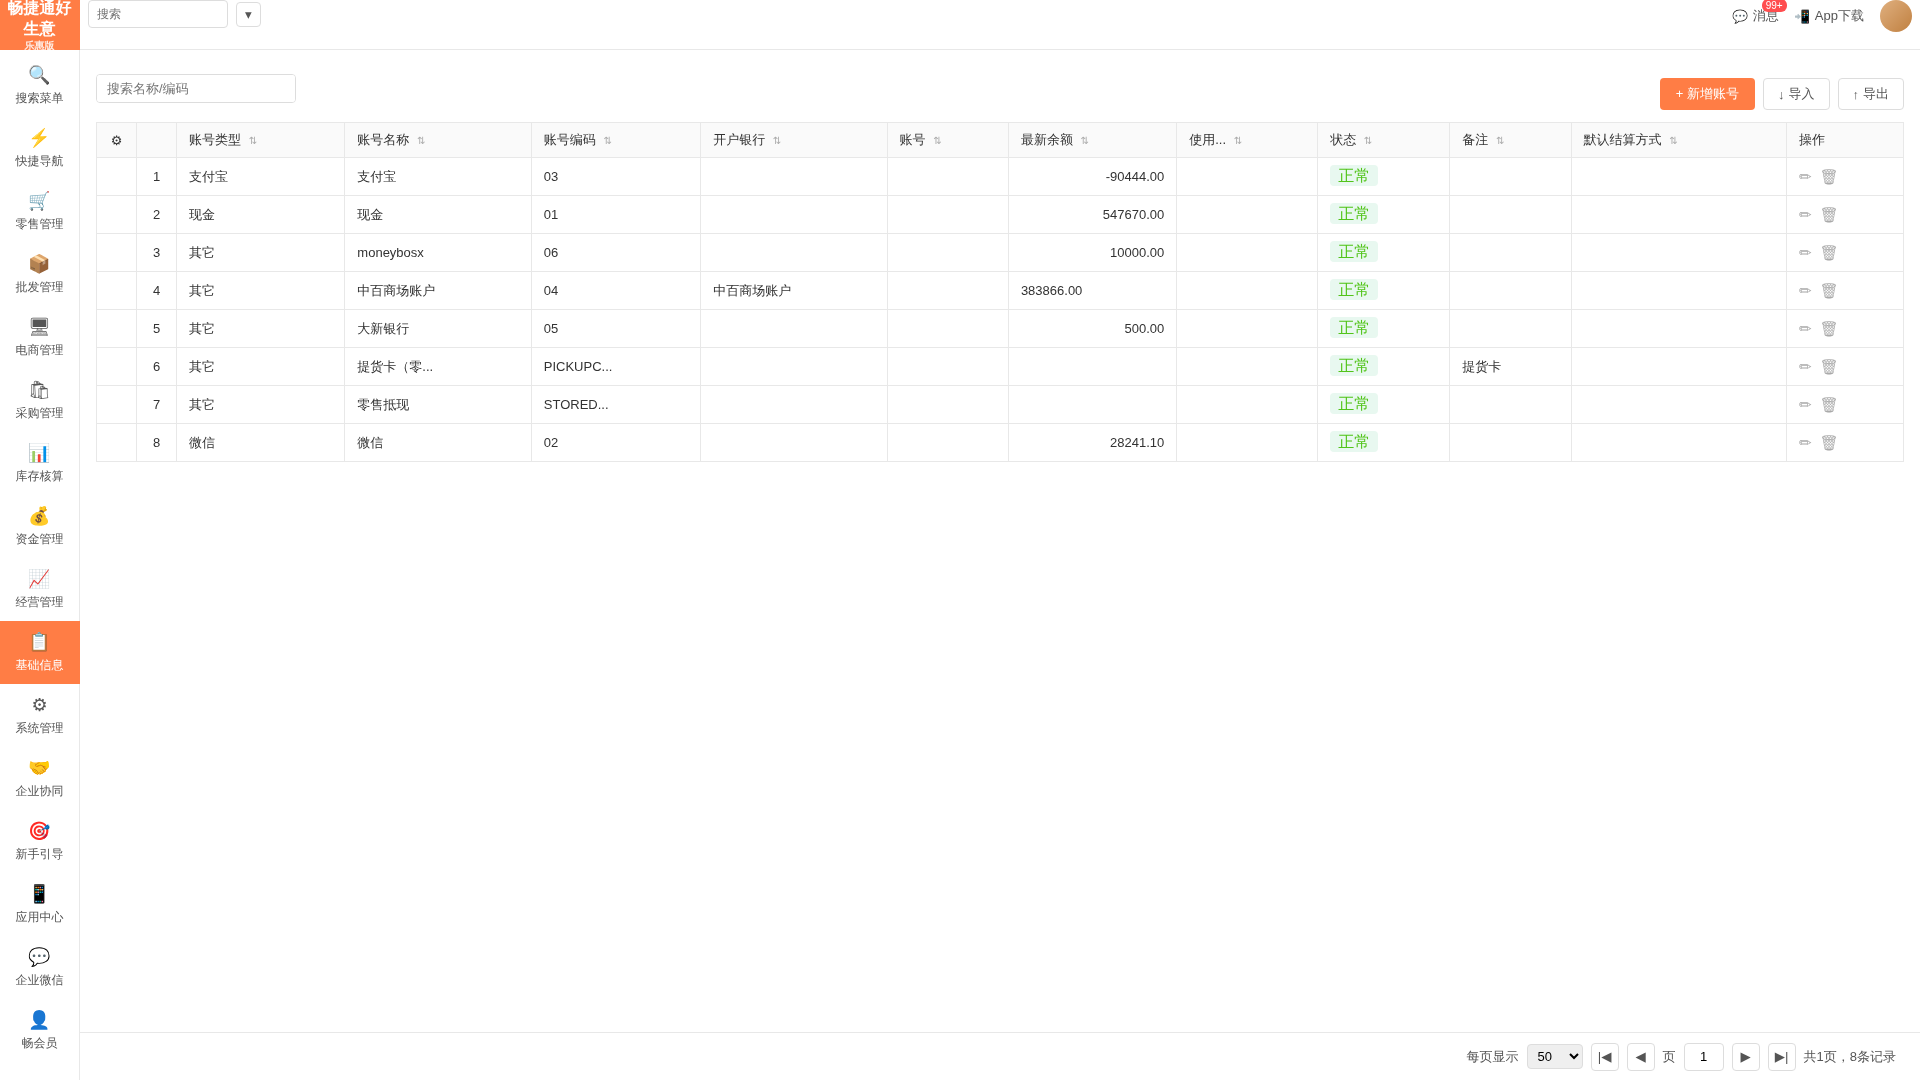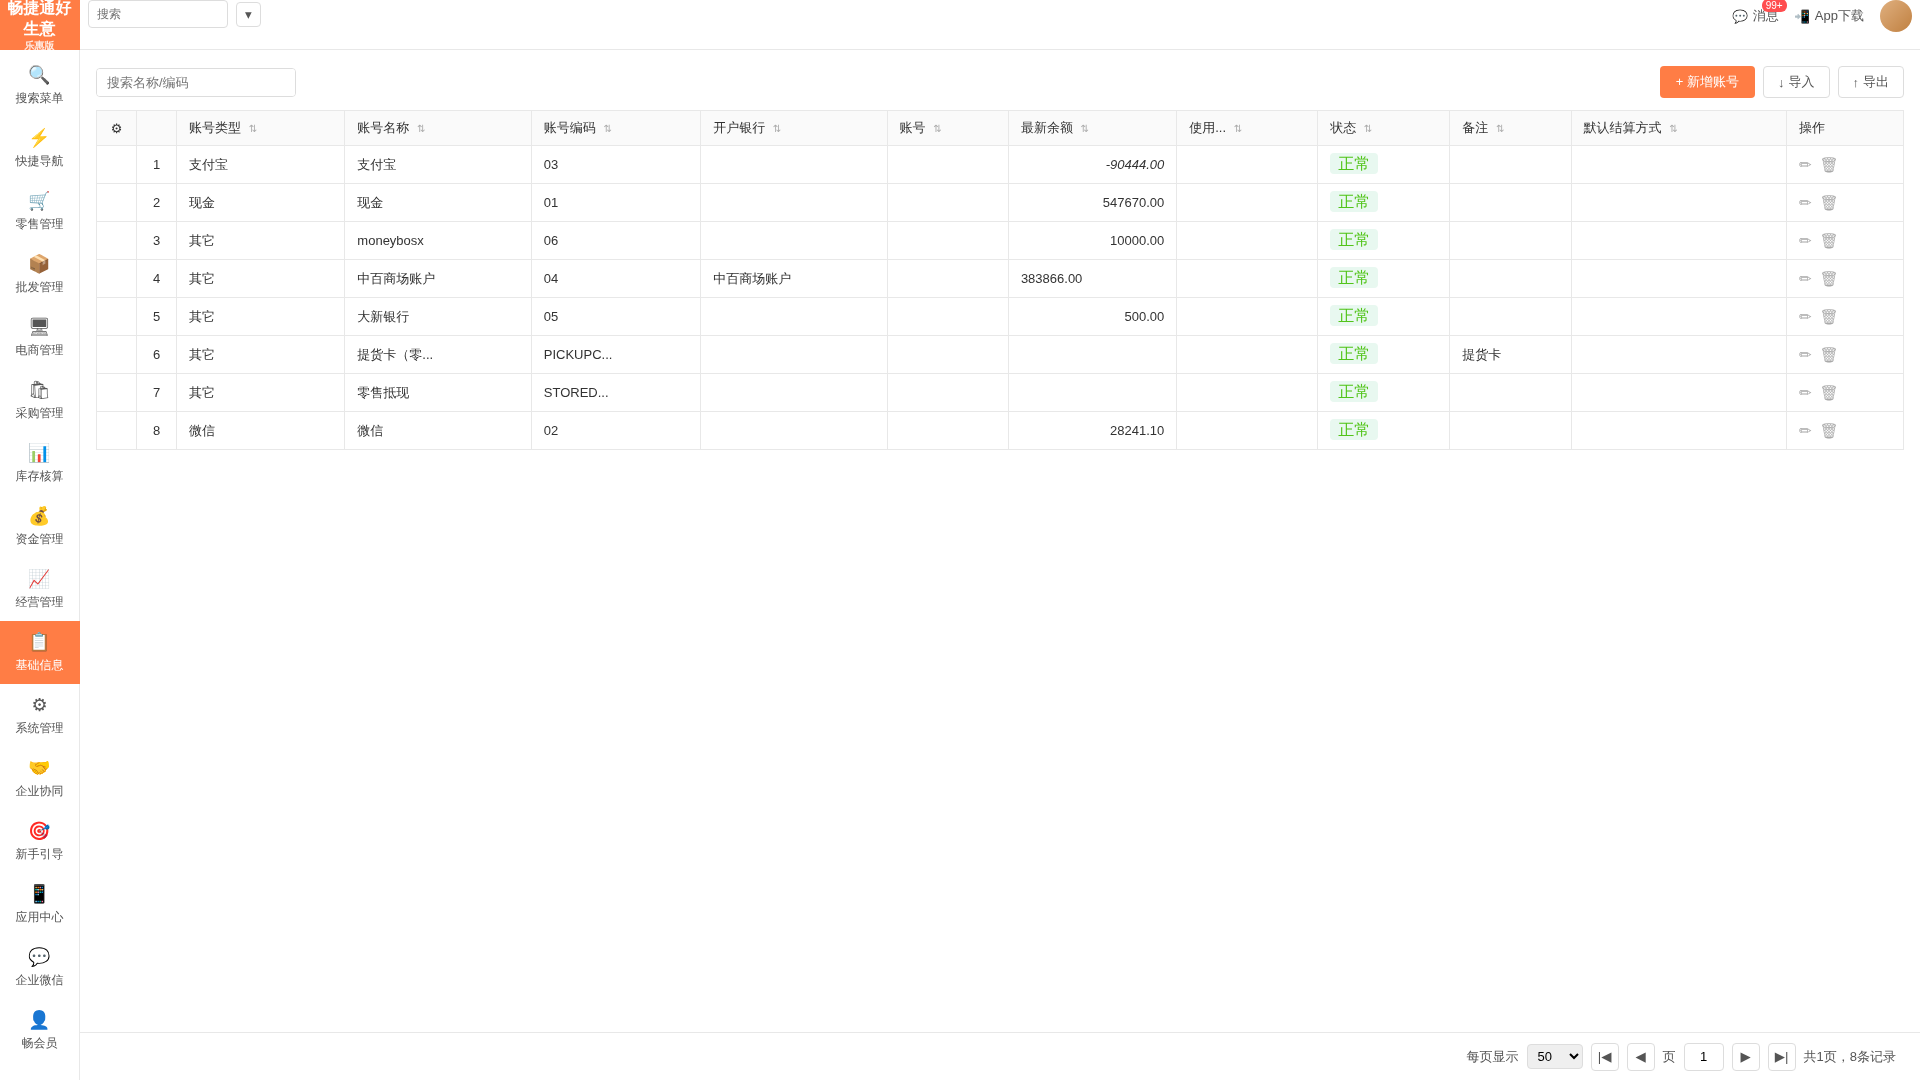--- a/index.html
+++ b/index.html
@@ -200,20 +200,21 @@
       padding: 6px 10px;
       background: #fff;
       border: none;
       cursor: pointer;
       color: #aaa;
     }
     .toolbar-right {
       display: flex;
       align-items: flex-end;
       gap: 8px;
+      margin-top: 12px;
     }
     .btn-primary {
       background: #ff7d45;
       color: white;
       border: none;
       border-radius: 4px;
       padding: 7px 16px;
       cursor: pointer;
       font-size: 13px;
       font-family: inherit;
@@ -504,21 +505,21 @@
         </thead>
         <tbody id="table-body">
         <tr>
       <td class="col-settings"></td>
       <td class="col-num">1</td>
       <td>支付宝</td>
       <td>支付宝</td>
       <td>03</td>
       <td></td>
       <td></td>
-      <td style="text-align:right;font-style:italic;">-90444.00</td>
+      <td style="text-align:right;">-90444.00</td>
       <td></td>
       <td>
         <span class="status-badge">正常</span>
       </td>
       <td></td>
       <td></td>
       <td>
         <div class="action-icons">
           <span class="action-icon" title="编辑">✏</span>
           <span class="action-icon" title="删除">🗑</span>

